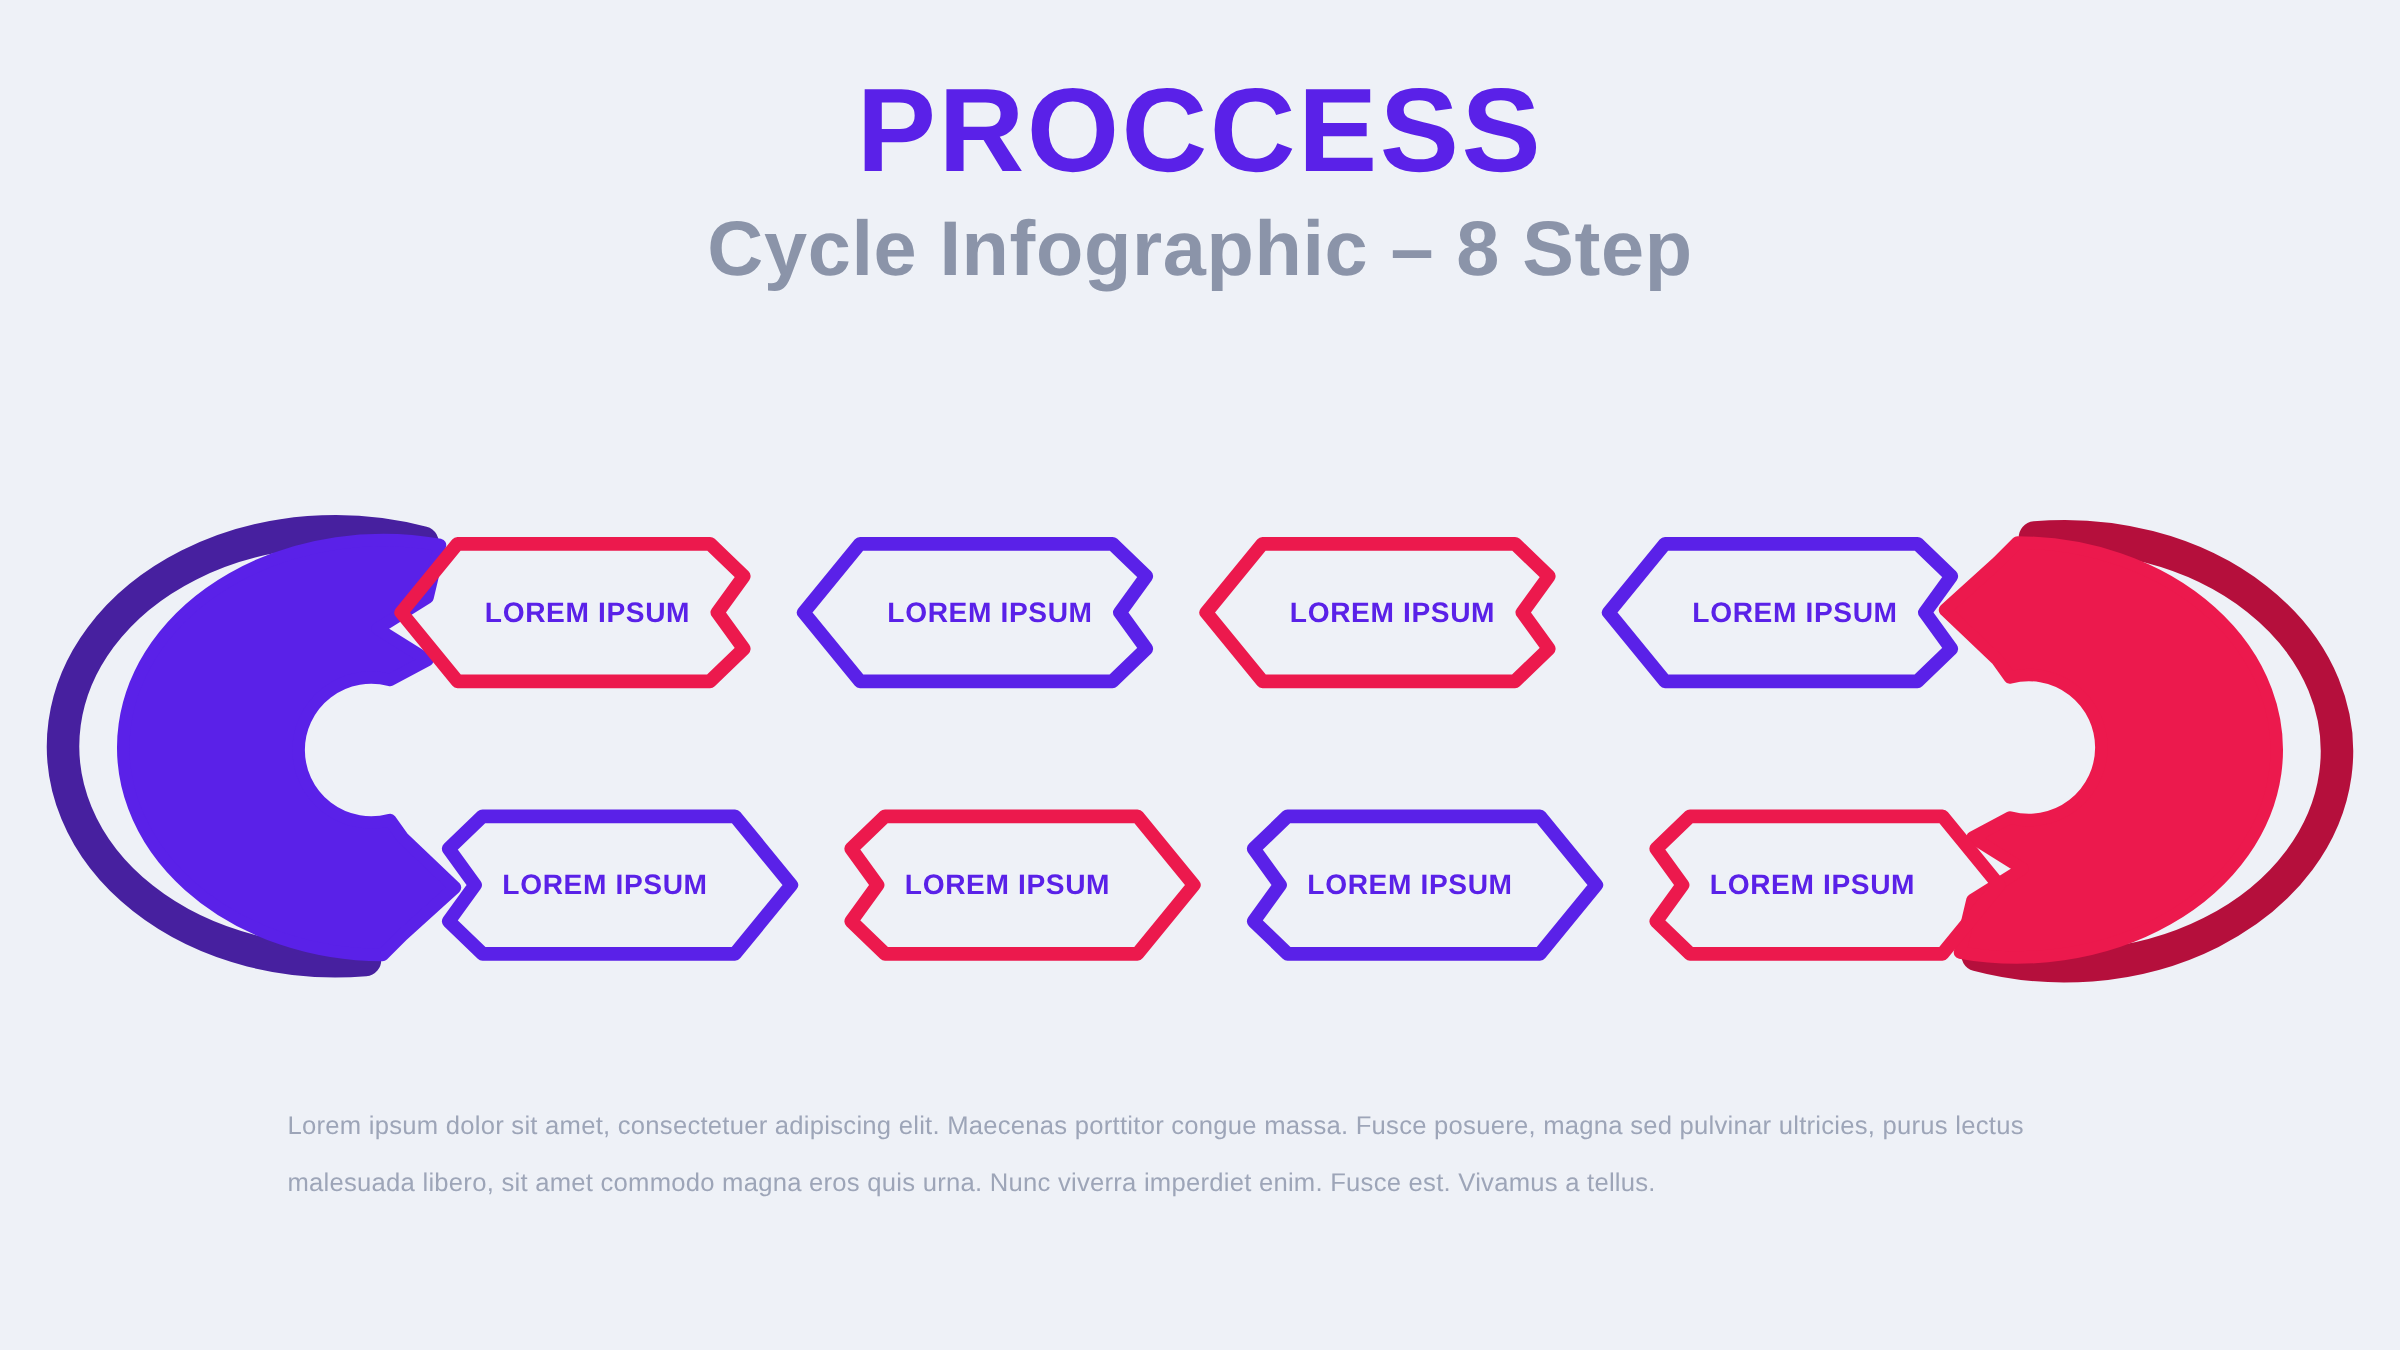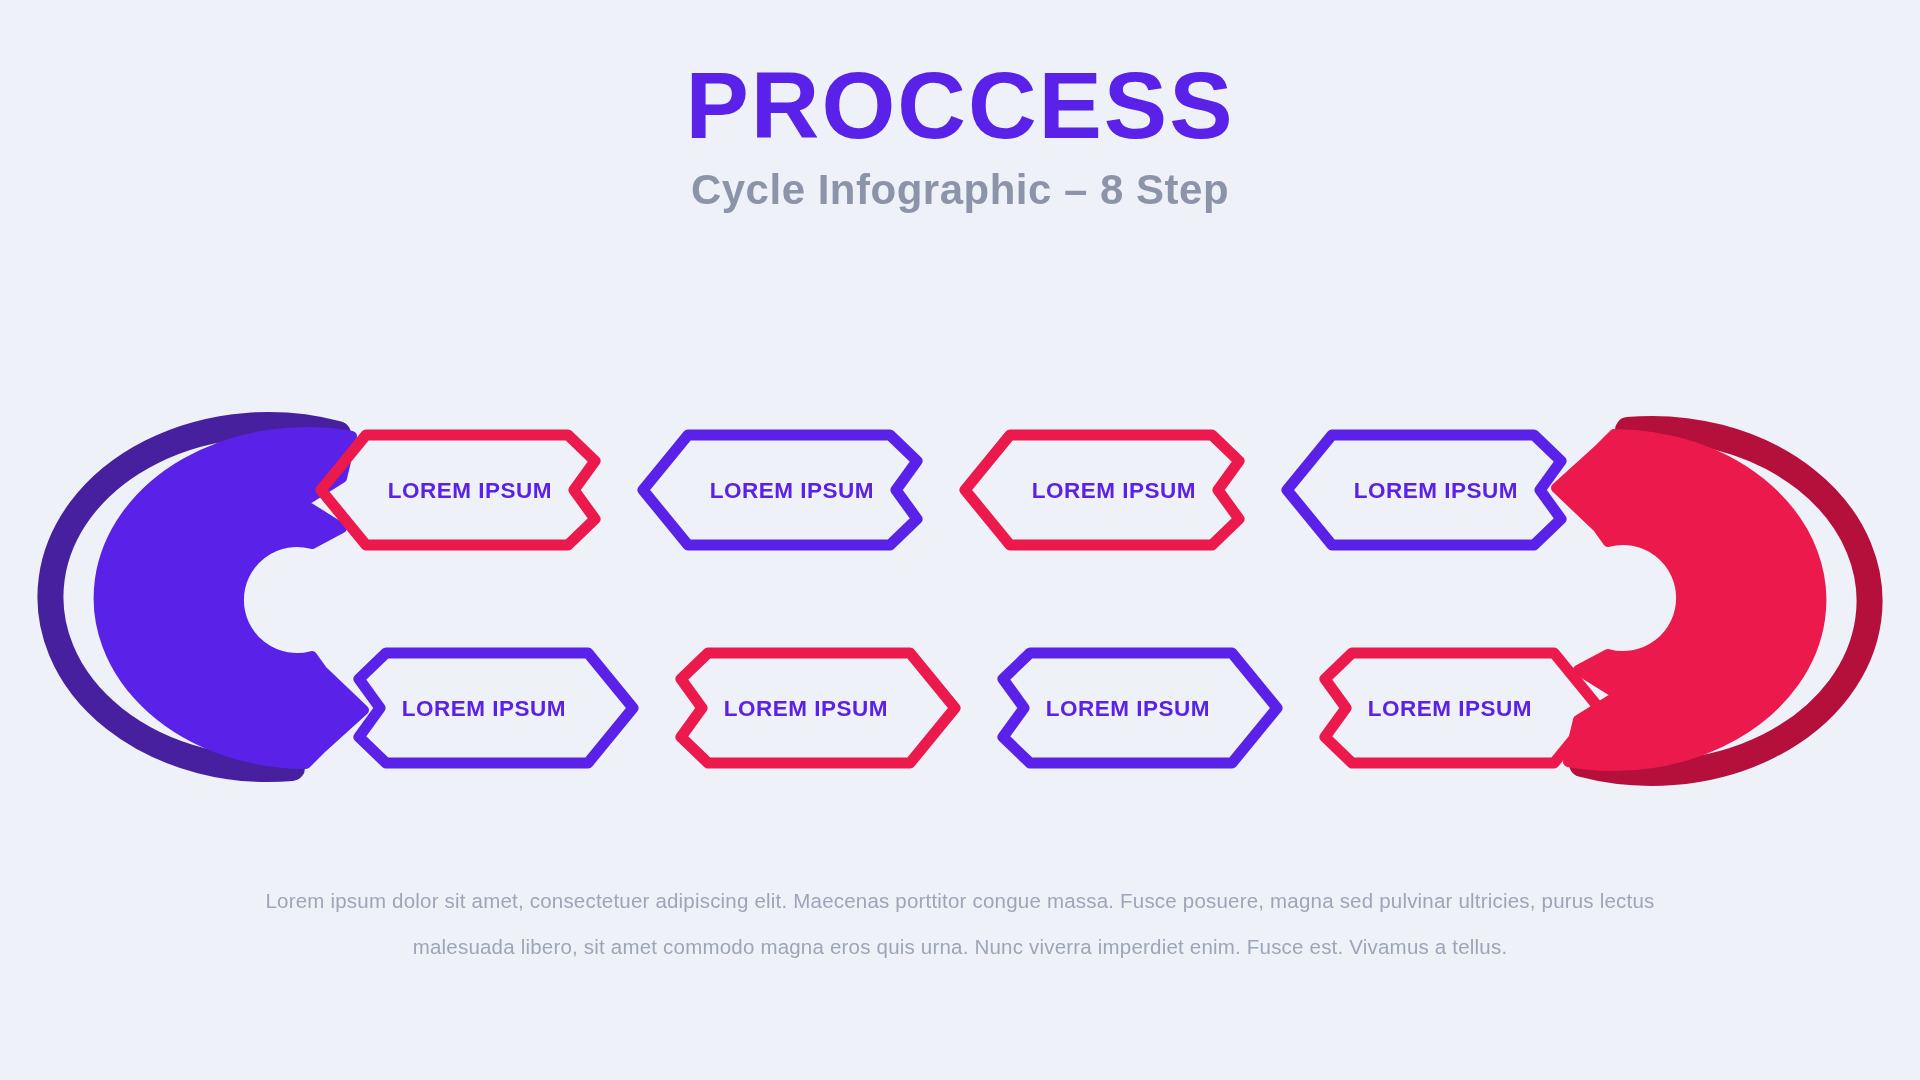--- a/index.html
+++ b/index.html
@@ -6,35 +6,35 @@
     --background:#EEF1F7; --purple:#5A21E8; --purpleDark:#47209F;
     --red:#EC194D; --redDark:#B50F3C; --labelText:#5A21E8;
     --titleText:#5A21E8; --subtitleText:#8B94A9; --paragraphText:#9DA5B8;
   }
   *{margin:0;padding:0;box-sizing:border-box;}
   html,body{width:1920px;height:1080px;overflow:hidden;}
   body{background:var(--background);font-family:"Liberation Sans",sans-serif;position:relative;}
   .stage{position:absolute;inset:0;}
   header{position:absolute;top:0;left:0;right:0;text-align:center;}
   h1{margin-top:58px;font-size:95px;line-height:1;font-weight:700;letter-spacing:2px;color:var(--titleText);}
-  h2{margin-top:16px;font-size:42px;line-height:1;font-weight:700;letter-spacing:0.5px;color:var(--subtitleText);}
+  h2{margin-top:16px;font-size:62px;line-height:1;font-weight:700;letter-spacing:0.5px;color:var(--subtitleText);}
   svg.diagram{position:absolute;left:0;top:0;width:1920px;height:1080px;display:block;}
   .arrow{fill:none;stroke-width:11;stroke-linejoin:round;stroke-linecap:round;}
   .red-stroke{stroke:var(--red);}
   .purple-stroke{stroke:var(--purple);}
   .body{stroke-width:10;stroke-linejoin:round;stroke-linecap:round;}
   .purple-body{fill:var(--purple);stroke:var(--purple);}
   .red-body{fill:var(--red);stroke:var(--red);}
   .rim{fill:none;stroke-width:26;stroke-linecap:round;}
   .purple-rim{stroke:var(--purpleDark);}
   .red-rim{stroke:var(--redDark);}
   .step-label{font-family:"Liberation Sans",sans-serif;font-size:22.5px;font-weight:700;
     letter-spacing:0.5px;text-anchor:middle;dominant-baseline:central;fill:var(--labelText);}
   .description{position:absolute;top:878px;left:50%;transform:translateX(-50%);width:1460px;
-    text-align:center;font-size:20.5px;line-height:46px;color:var(--paragraphText);letter-spacing:0.2px;}
+    font-size:20.5px;line-height:46px;color:var(--paragraphText);letter-spacing:0.2px;}
 </style>
 </head>
 <body>
 
 <div class="stage">
 
   <header>
     <h1>PROCCESS</h1>
     <h2>Cycle Infographic – 8 Step</h2>
   </header>

